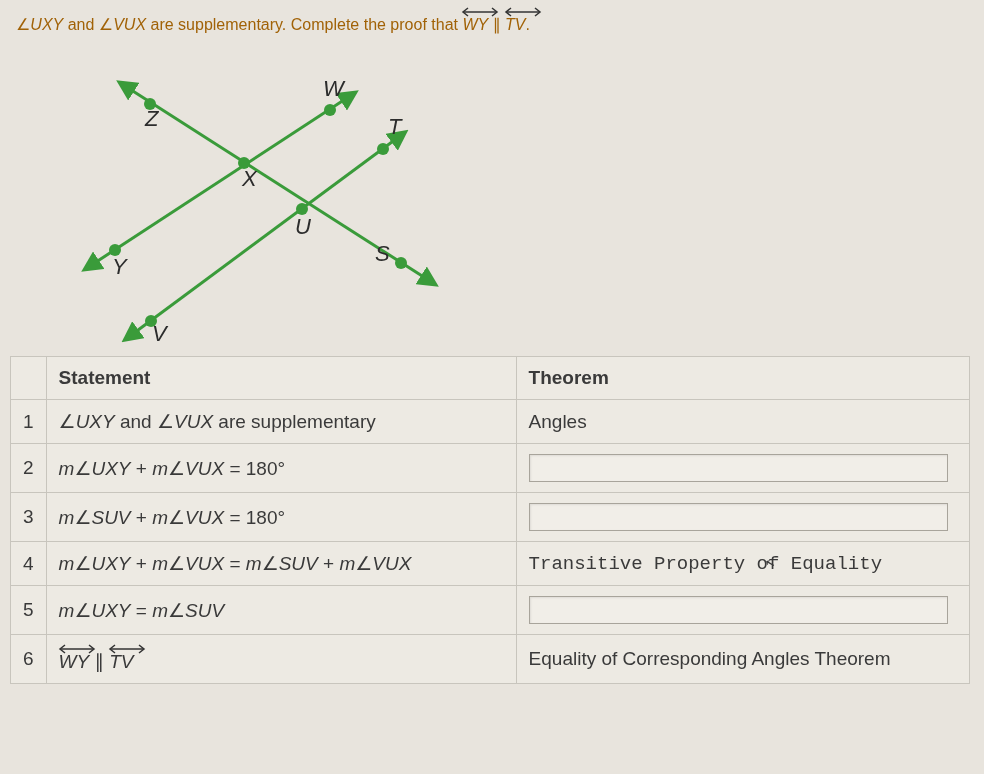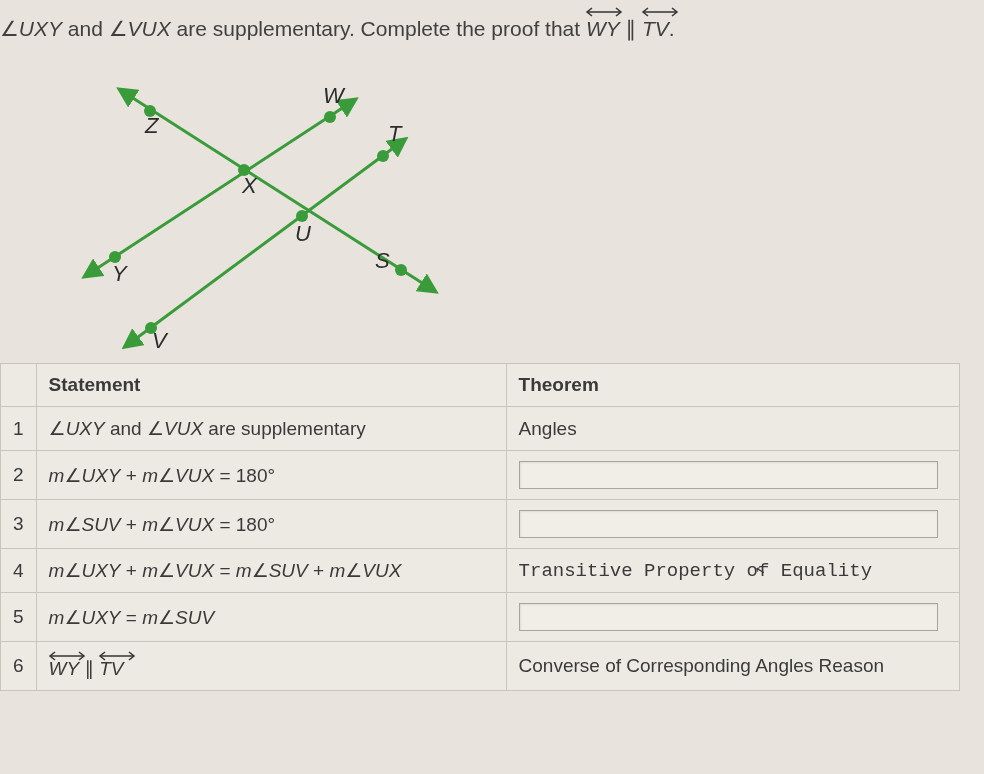--- a/index.html
+++ b/index.html
@@ -6,23 +6,23 @@
     body {
       width: 984px;
       height: 774px;
       background: #e8e4dd;
       font-family: Verdana, Geneva, sans-serif;
       color: #333;
       overflow: hidden;
       position: relative;
     }
     .problem-text {
-      padding: 8px 10px 0 0;
-      font-size: 21px;
-      color: #404040;
+      padding: 8px 10px 0 16px;
+      font-size: 16px;
+      color: #a16207;
       line-height: 1.4;
     }
     .italic { font-style: italic; }
     .diagram-area {
       position: relative;
       width: 500px;
       height: 310px;
       margin: 10px 0 0 30px;
     }
     .line-svg {
@@ -32,20 +32,21 @@
     }
     .pt-label {
       position: absolute;
       font-style: italic;
       font-size: 22px;
       color: #2c2c2c;
       text-align: center;
     }
     .proof-table {
       width: 960px;
+      margin-left: 10px;
       border-collapse: collapse;
       background: #edeae3;
     }
     .proof-table td, .proof-table th {
       border: 1px solid #c8c5bd;
       padding: 10px 12px;
       text-align: left;
       font-size: 19px;
       color: #3a3a3a;
       vertical-align: middle;
@@ -176,16 +177,16 @@
       <span class="overline-wrap"><svg class="dbl-arrow" viewBox="0 0 40 12">
               <line x1="4" y1="6" x2="36" y2="6" stroke="#333" stroke-width="1.5"></line>
               <polyline points="8,2 3,6 8,10" fill="none" stroke="#333" stroke-width="1.5"></polyline>
               <polyline points="32,2 37,6 32,10" fill="none" stroke="#333" stroke-width="1.5"></polyline>
             </svg><span class="italic">WY</span></span><span> ∥ </span><span class="overline-wrap"><svg class="dbl-arrow" viewBox="0 0 40 12">
               <line x1="4" y1="6" x2="36" y2="6" stroke="#333" stroke-width="1.5"></line>
               <polyline points="8,2 3,6 8,10" fill="none" stroke="#333" stroke-width="1.5"></polyline>
               <polyline points="32,2 37,6 32,10" fill="none" stroke="#333" stroke-width="1.5"></polyline>
             </svg><span class="italic">TV</span></span>
     </td>
-    <td>Converse of Corresponding Angles Reason</td>
+    <td>Equality of Corresponding Angles Theorem</td>
   </tr>
 </tbody>
   </table>
 
 </body></html>

